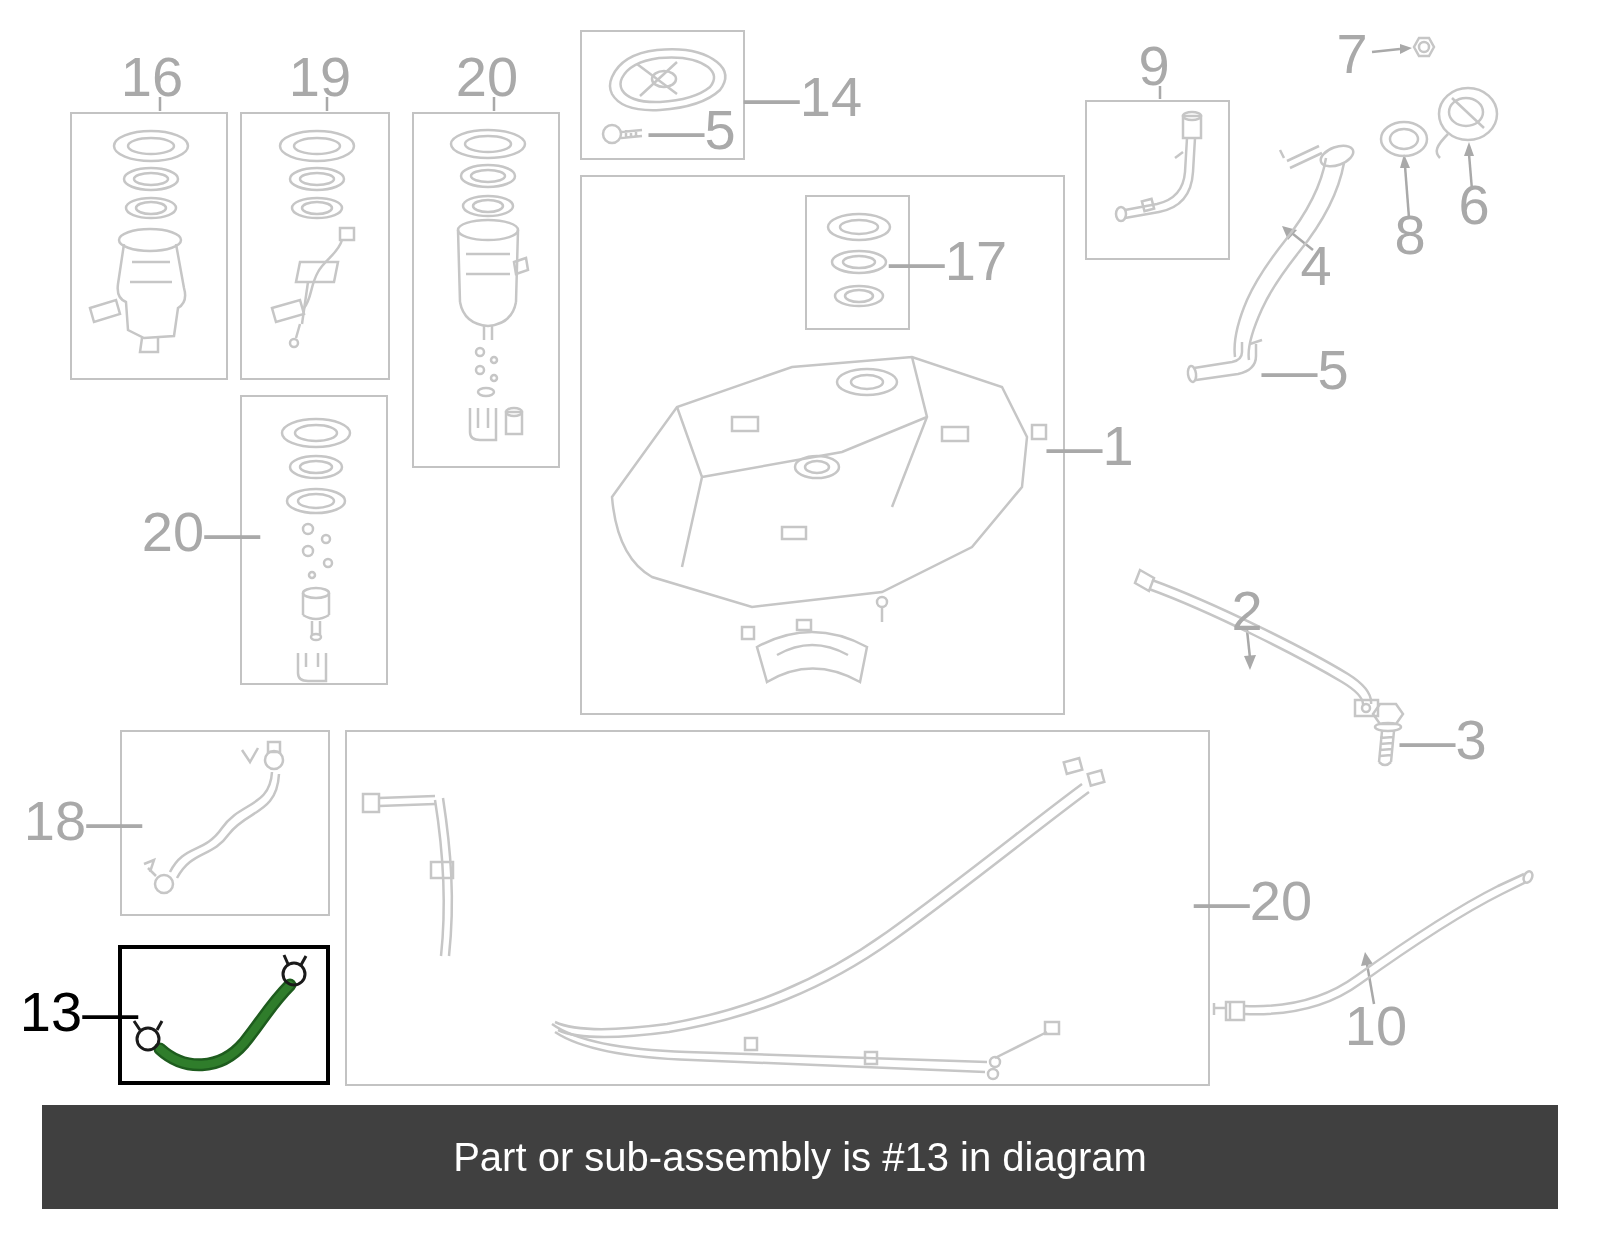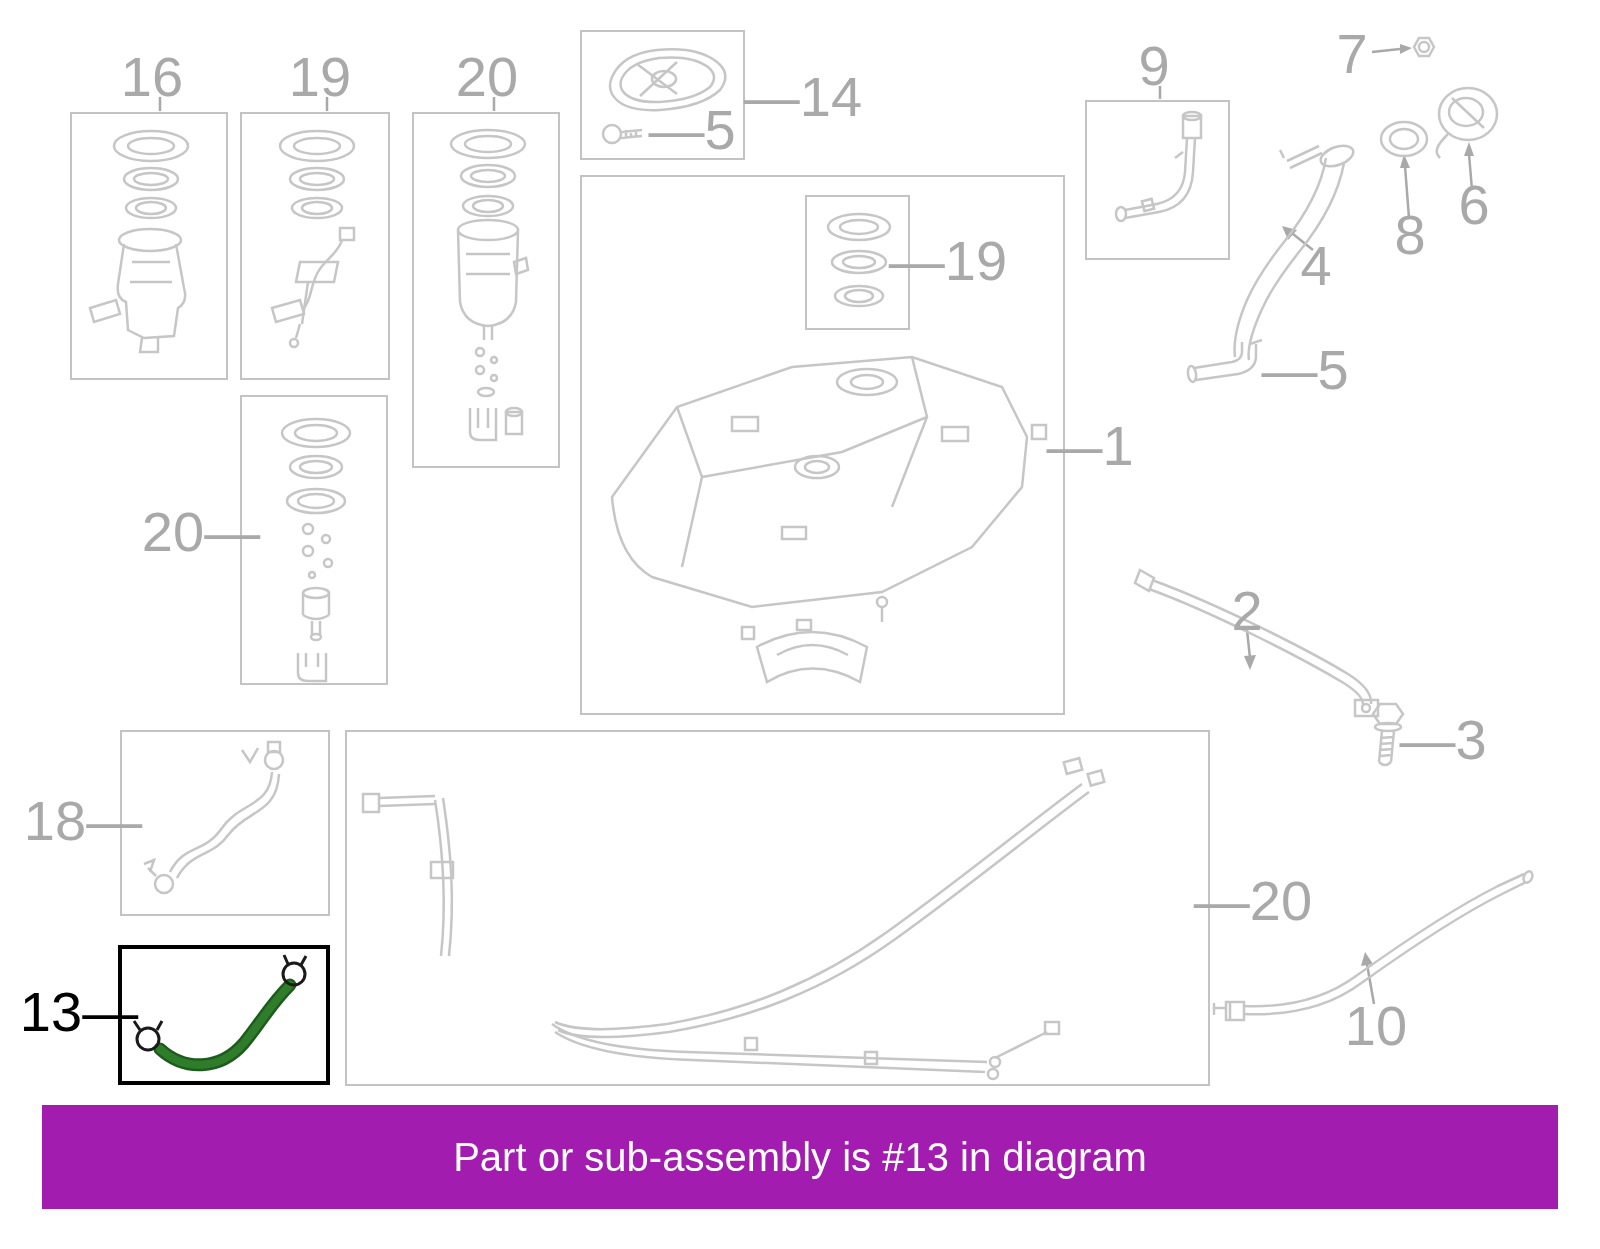--- a/index.html
+++ b/index.html
@@ -39,21 +39,21 @@
     user-select: none;
   }
   .callout.black { color: #000000; }
 
   .banner {
     position: absolute;
     left: 42px;
     top: 1105px;
     width: 1516px;
     height: 104px;
-    background: #a21caf;
+    background: #404040;
     color: #ffffff;
     display: flex;
     flex-direction: column;
     justify-content: center;
     align-items: center;
     text-align: center;
     font-size: 40px;
     line-height: 1.25;
   }
 </style>
@@ -329,21 +329,21 @@
   <div class="callout" style="left:320px;top:77px;">19</div>
   <div class="callout" style="left:487px;top:77px;">20</div>
   <div class="callout" style="left:803px;top:97px;">—14</div>
   <div class="callout" style="left:692px;top:130px;">—5</div>
   <div class="callout" style="left:1154px;top:66px;">9</div>
   <div class="callout" style="left:1352px;top:54px;">7</div>
   <div class="callout" style="left:1474px;top:205px;">6</div>
   <div class="callout" style="left:1410px;top:235px;">8</div>
   <div class="callout" style="left:1316px;top:266px;">4</div>
   <div class="callout" style="left:1305px;top:370px;">—5</div>
-  <div class="callout" style="left:948px;top:261px;">—19</div>
+  <div class="callout" style="left:948px;top:261px;">—17</div>
   <div class="callout" style="left:1090px;top:446px;">—1</div>
   <div class="callout" style="left:1247px;top:611px;">2</div>
   <div class="callout" style="left:1443px;top:740px;">—3</div>
   <div class="callout" style="left:201px;top:532px;">20—</div>
   <div class="callout" style="left:83px;top:821px;">18—</div>
   <div class="callout" style="left:1253px;top:901px;">—20</div>
   <div class="callout black" style="left:79px;top:1012px;">13—</div>
   <div class="callout" style="left:1376px;top:1026px;">10</div>
 
   <div class="banner">

